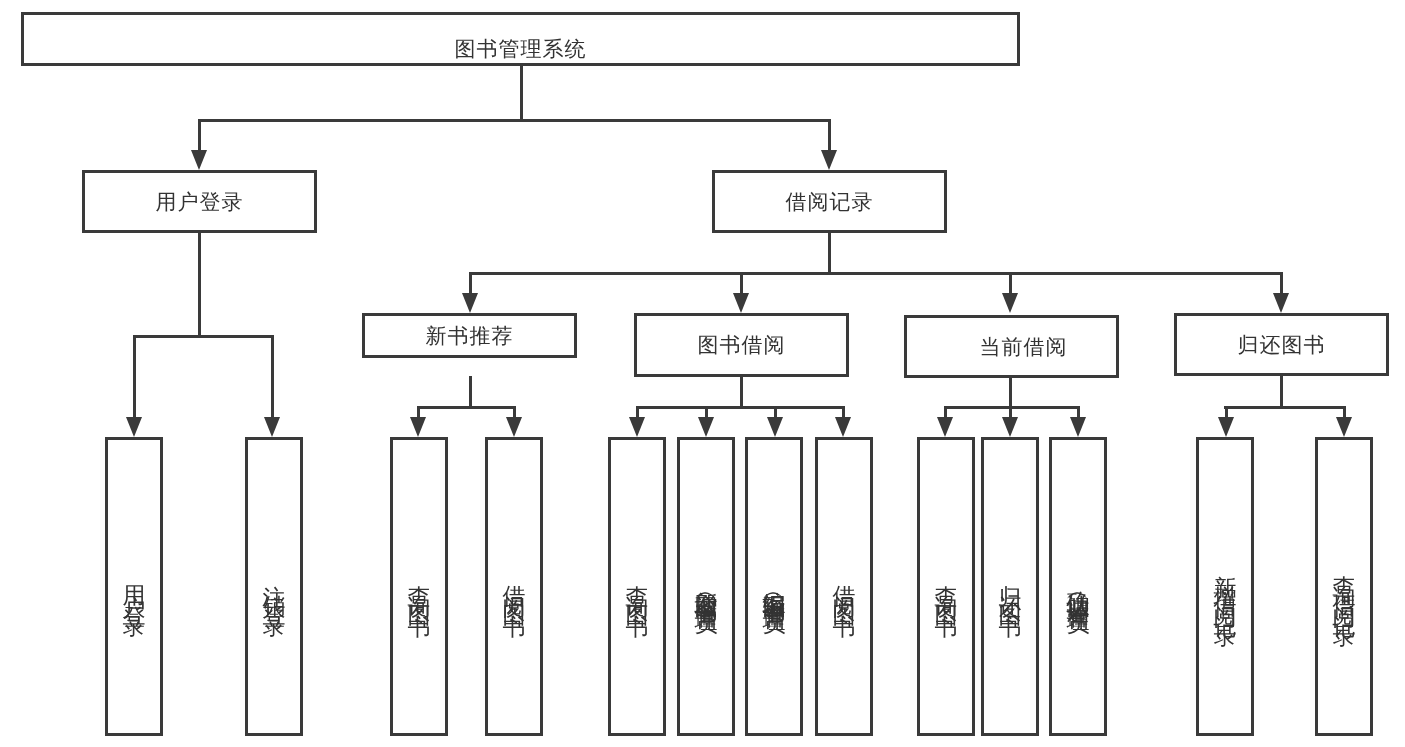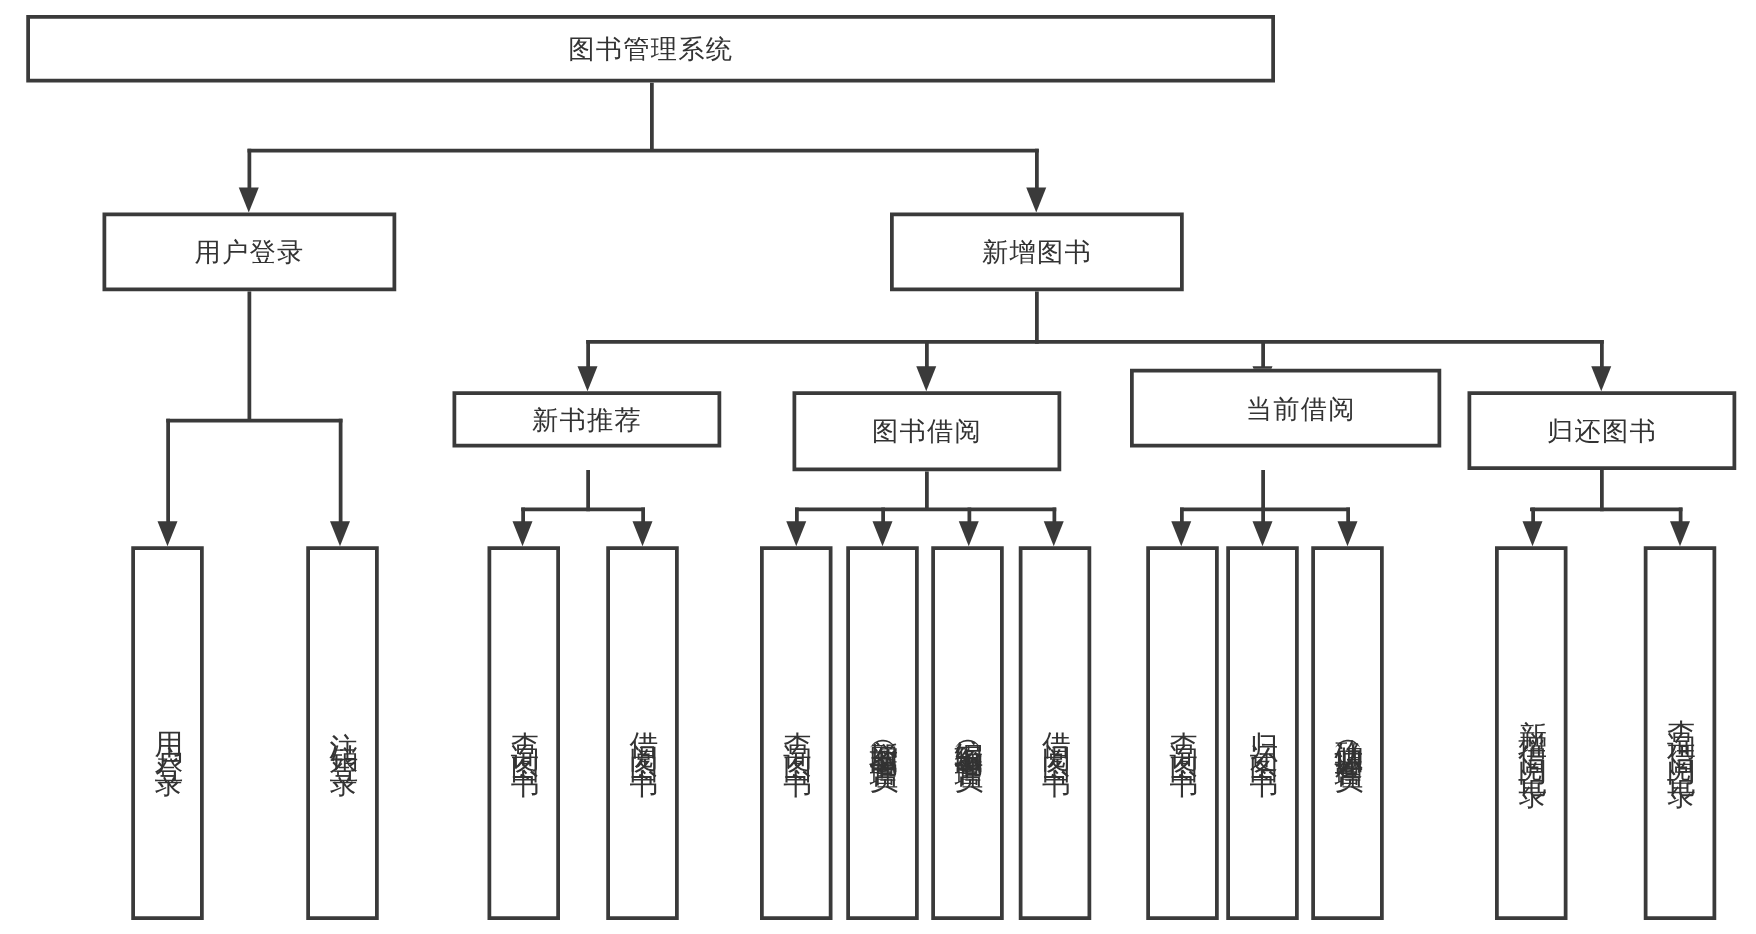--- a/index.html
+++ b/index.html
@@ -13,26 +13,26 @@
     border:3px solid #3a3a3a; color:#333333;
     display:flex; align-items:center; justify-content:center; z-index:2;
   }
   .h-label{font-size:21px; letter-spacing:1px; white-space:nowrap;}
   .leaf span{
     writing-mode:vertical-rl; text-orientation:mixed;
     font-size:23px; letter-spacing:10px; line-height:1;
   }
   .leaf.tight span{letter-spacing:3px;}
   
-  #b-root {left:21px;  top:12px;  width:999px; height:54px;}
+  #b-root {left:21px;  top:12px;  width:999px; height:54px;align-items:flex-end;}
   #b-user {left:82px;  top:170px; width:235px; height:63px;}
   #b-mgmt {left:712px; top:170px; width:235px; height:63px;}
   #b-nbr  {left:362px; top:313px; width:215px; height:45px;font-family:Liberation Serif, serif;}
   #b-bb   {left:634px; top:313px; width:215px; height:64px;}
-  #b-cb   {left:904px; top:295px; width:249px; height:63px;padding-left:24px;}
+  #b-cb   {left:904px; top:315px; width:215px; height:63px;padding-left:24px;}
   #b-br   {left:1174px;top:313px; width:215px; height:63px;}
   .leaf{top:437px; width:58px; height:299px;}
   #l-login{left:105px;} #l-logout{left:245px;}
   #l-nbr-q{left:390px;} #l-nbr-b{left:485px;}
   #l-bb-q{left:608px;}  #l-bb-a{left:677px;} #l-bb-e{left:745px;} #l-bb-b{left:815px;}
   #l-cb-q{left:917px;}  #l-cb-r{left:981px;} #l-cb-c{left:1049px;}
   #l-br-a{left:1196px;} #l-br-q{left:1315px;}
   
   .vline{position:absolute; width:3px; background:#3a3a3a; z-index:1;}
   .hline{position:absolute; height:3px; background:#3a3a3a; z-index:1;}
@@ -112,21 +112,21 @@
   <div class="vline" style="left:1343px;top:406px;height:13px;"></div>
   <div class="arr" style="left:1336px;top:417px;"></div>
 
   <div class="box" id="b-root">
     <span class="h-label">图书管理系统</span>
   </div>
   <div class="box" id="b-user">
     <span class="h-label">用户登录</span>
   </div>
   <div class="box" id="b-mgmt">
-    <span class="h-label">新增图书</span>
+    <span class="h-label">借阅记录</span>
   </div>
   <div class="box" id="b-nbr">
     <span class="h-label">新书推荐</span>
   </div>
   <div class="box" id="b-bb">
     <span class="h-label">图书借阅</span>
   </div>
   <div class="box" id="b-cb">
     <span class="h-label">当前借阅</span>
   </div>

